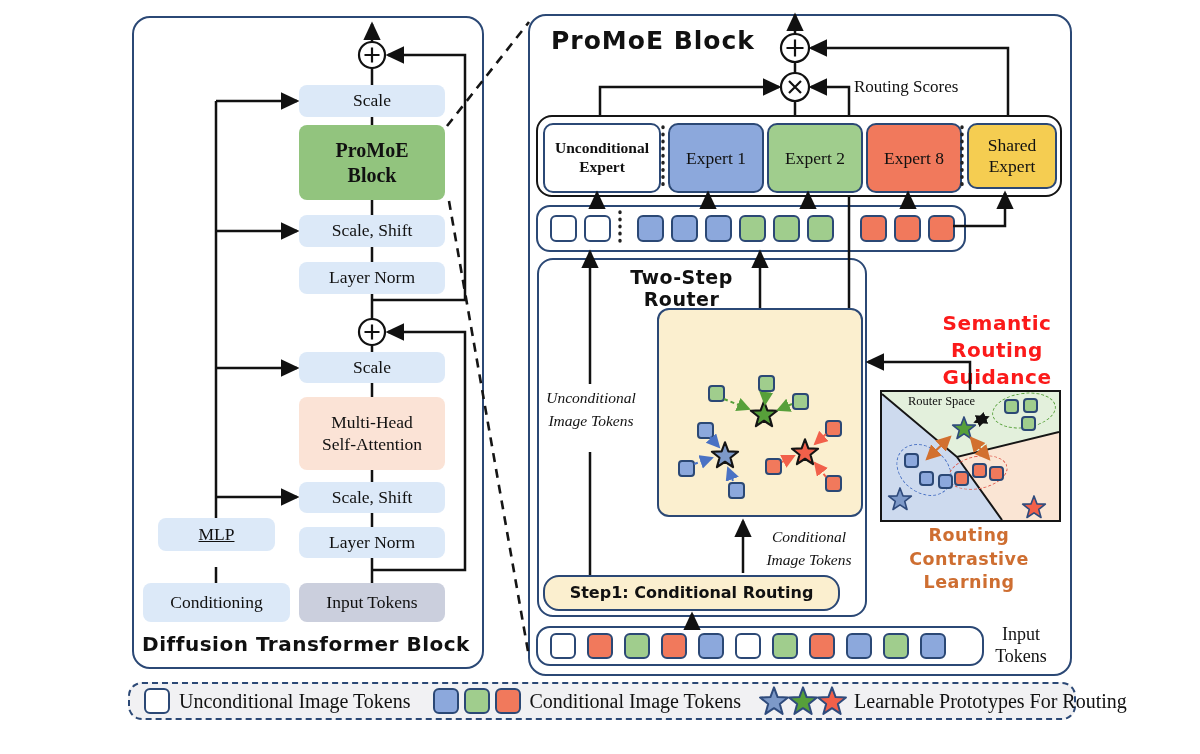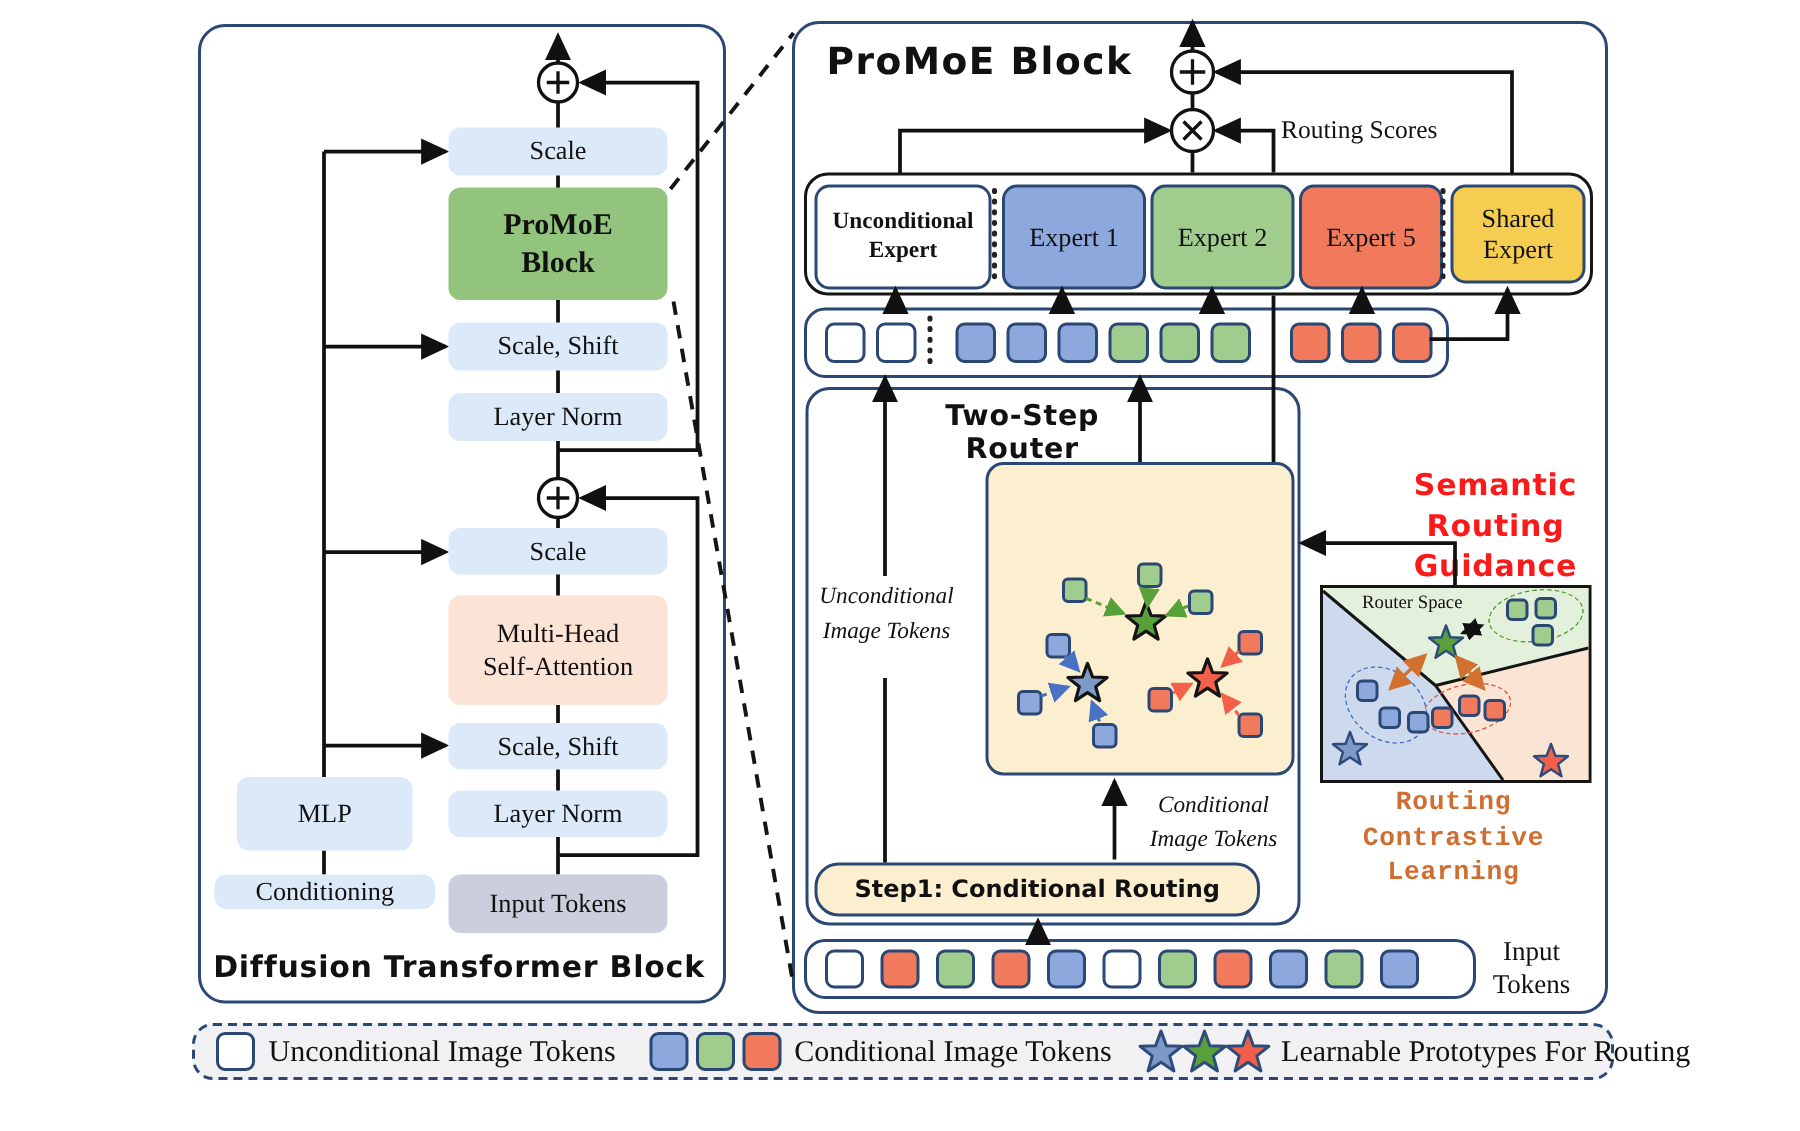--- a/index.html
+++ b/index.html
@@ -95,34 +95,34 @@
   </svg>
 
   <div class="box lb fill-box_blue" style="top:85px;height:32px;">Scale</div>
   <div class="box lb fill-promoe" style="top:125px;height:75px;font-weight:700;font-size:20px;padding:0 28px;box-sizing:border-box;">ProMoE Block</div>
   <div class="box lb fill-box_blue" style="top:215px;height:32px;">Scale, Shift</div>
   <div class="box lb fill-box_blue" style="top:262px;height:32px;">Layer Norm</div>
   <div class="box lb fill-box_blue" style="top:352px;height:31px;">Scale</div>
   <div class="box lb fill-box_peach" style="top:397px;height:73px;padding:0 14px;box-sizing:border-box;">Multi-Head Self-Attention</div>
   <div class="box lb fill-box_blue" style="top:482px;height:31px;">Scale, Shift</div>
   <div class="box lb fill-box_blue" style="top:527px;height:31px;">Layer Norm</div>
-  <div class="box fill-box_blue" style="left:158px;width:117px;top:518px;height:49px;">MLP</div>
-  <div class="box fill-box_blue" style="left:143px;width:147px;top:583px;height:23px;">Conditioning</div>
+  <div class="box fill-box_blue" style="left:158px;width:117px;top:518px;height:33px;text-decoration:underline;">MLP</div>
+  <div class="box fill-box_blue" style="left:143px;width:147px;top:583px;height:39px;">Conditioning</div>
   <div class="box lb fill-box_gray" style="top:583px;height:39px;">Input Tokens</div>
   <div class="ptitle comic" style="left:132px;top:632px;width:348px;font-size:20px;">Diffusion Transformer Block</div>
 
   <div class="ptitle comic" style="left:548px;top:26px;width:210px;font-size:25px;letter-spacing:1px;">ProMoE Block</div>
   <div class="box" style="left:854px;top:76px;width:125px;height:22px;font-size:17px;justify-content:flex-start;">Routing Scores</div>
 
   <div style="position:absolute;left:536px;top:115px;width:526px;height:82px;z-index:2;
               background:#fff;border:2.2px solid #151515;border-radius:16px;box-sizing:border-box;"></div>
   <div class="expert" style="left:543px;width:114px;background:#fff;border-width:2.5px;font-weight:700;font-size:15.5px;">Unconditional Expert</div>
   <div class="expert" style="left:668px;width:92px;background:var(--blue);">Expert 1</div>
   <div class="expert" style="left:767px;width:92px;background:var(--green);">Expert 2</div>
-  <div class="expert" style="left:866px;width:92px;background:var(--orange);">Expert 5</div>
+  <div class="expert" style="left:866px;width:92px;background:var(--orange);">Expert 8</div>
   <div class="expert" style="left:967px;width:90px;background:var(--yellow);padding:0 10px;box-sizing:border-box;">Shared Expert</div>
 
   <div class="tokrow" id="sorted-row">
       <div class="tok" style="background: var(--white);"></div>
       <div class="tok" style="background: var(--white);"></div>
       <div class="tok" style="background: var(--blue);"></div>
       <div class="tok" style="background: var(--blue);"></div>
       <div class="tok" style="background: var(--blue);"></div>
       <div class="tok" style="background: var(--green);"></div>
       <div class="tok" style="background: var(--green);"></div>
@@ -201,21 +201,21 @@
         <svg viewBox="0 0 24 24">
           <polygon points="12,1.8 14.70,9.08 22.46,9.40 16.37,14.22 18.47,21.70 12,17.40 5.53,21.70 7.63,14.22 1.54,9.40 9.30,9.08" style="fill: var(--star_blue);"></polygon>
         </svg>
       </span>
     <span class="lt-star" style="left:139px;top:102px;">
         <svg viewBox="0 0 24 24">
           <polygon points="12,1.8 14.70,9.08 22.46,9.40 16.37,14.22 18.47,21.70 12,17.40 5.53,21.70 7.63,14.22 1.54,9.40 9.30,9.08" style="fill: var(--star_red);"></polygon>
         </svg>
       </span>
   </div>
-  <div class="ptitle comic" style="left:880px;top:524px;width:178px;font-size:17.5px;color:var(--orange_text);line-height:1.35;font-family:Liberation Mono, monospace;">Routing Contrastive Learning</div>
+  <div class="ptitle comic" style="left:880px;top:524px;width:178px;font-size:17.5px;color:var(--orange_text);line-height:1.35;">Routing Contrastive Learning</div>
 
   <div class="tokrow" id="input-row">
       <div class="tok" style="background: var(--white);"></div>
       <div class="tok" style="background: var(--orange);"></div>
       <div class="tok" style="background: var(--green);"></div>
       <div class="tok" style="background: var(--orange);"></div>
       <div class="tok" style="background: var(--blue);"></div>
       <div class="tok" style="background: var(--white);"></div>
       <div class="tok" style="background: var(--green);"></div>
       <div class="tok" style="background: var(--orange);"></div>

